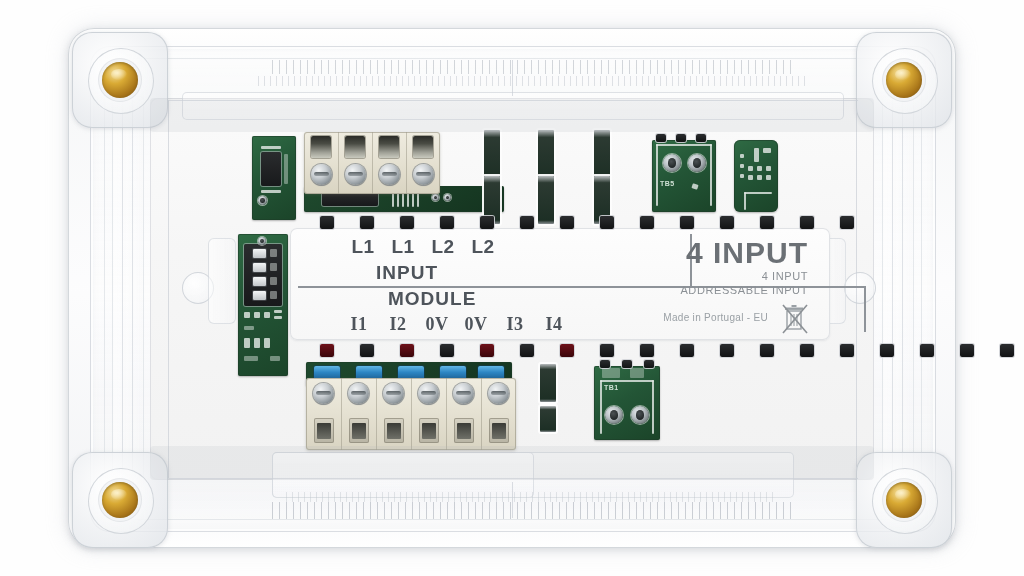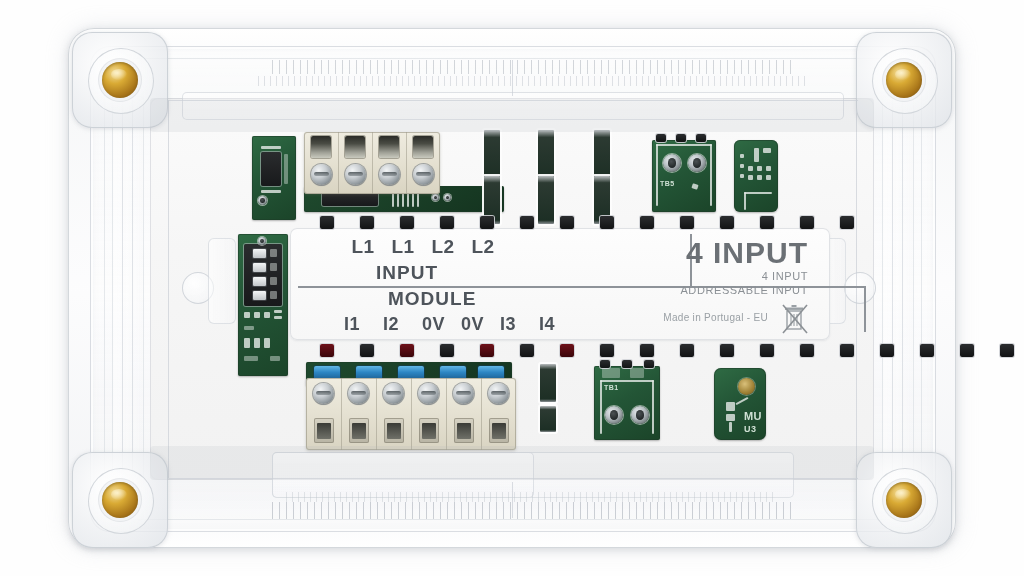--- a/index.html
+++ b/index.html
@@ -100,21 +100,21 @@
                0 1px 2px rgba(170,174,180,.22);
   }
 
   
   .tx{position:absolute;color:#585d63;font-weight:bold;letter-spacing:.5px;white-space:nowrap;margin-left:36px;}
   .loop-terms{left:20px;top:8px;font-size:19px;color:#4e545b;}
   .loop-terms span{display:inline-block;width:34px;text-align:center;margin-right:6px;}
   .loop-word{left:50px;top:34px;font-size:19px;color:#4e545b;letter-spacing:1px;}
   .inputs-word{left:62px;top:60px;font-size:19px;color:#4e545b;letter-spacing:1px;}
   .in-terms{left:18px;top:86px;font-size:18px;color:#4e545b;}
-  .in-terms span{display:inline-block;width:30px;text-align:left;margin-right:9px;}
+  .in-terms span{display:inline-block;width:30px;text-align:center;margin-right:9px;font-family:Liberation Serif, serif;}
 
   
   .rule{position:absolute;background:#8e9399;}
   .r-h1{left:8px;top:58px;width:392px;height:2px;}
   .r-v1{left:400px;top:6px;width:2px;height:54px;}
   .r-h2{left:400px;top:58px;width:176px;height:2px;}
   .r-v3{left:574px;top:58px;width:2px;height:46px;}
 
   
   .brand-big{position:absolute;right:22px;top:8px;font-size:30px;font-weight:bold;
@@ -476,29 +476,20 @@
     <div class="pad" style="left:37px;top:40px;width:18px;height:18px;">
         <div class="hole"></div>
       </div>
     <div class="silk" style="left:8px;top:2px;width:18px;height:10px;opacity:.45"></div>
     <div class="silk" style="left:36px;top:2px;width:14px;height:10px;opacity:.45"></div>
   </div>
   <div class="sq" style="position:absolute;left:600px;top:360px;width:10px;height:8px;"></div>
   <div class="sq" style="position:absolute;left:622px;top:360px;width:10px;height:8px;"></div>
   <div class="sq" style="position:absolute;left:644px;top:360px;width:10px;height:8px;"></div>
 
-  <div class="pcb" style="left:714px;top:368px;width:52px;height:72px;border-radius:7px;">
-    <div class="goldpad" style="left:24px;top:10px;width:17px;height:17px;"></div>
-    <div class="silk" style="left:12px;top:34px;width:9px;height:9px;"></div>
-    <div class="silk" style="left:12px;top:46px;width:9px;height:7px;"></div>
-    <div class="silk" style="left:15px;top:54px;width:3px;height:10px;"></div>
-    <div class="silk" style="left:21px;top:32px;width:14px;height:2px;transform:rotate(-28deg);"></div>
-    <div class="silk-t" style="left:30px;top:42px;font-size:11px;">MU</div>
-    <div class="silk-t" style="left:30px;top:56px;font-size:9px;">U3</div>
-  </div>
 
   <div class="shade" style="left:150px;top:98px;width:724px;height:34px;"></div>
   <div class="shade" style="left:150px;top:446px;width:724px;height:34px;"></div>
   <div class="hline" style="left:168px;top:100px;width:690px;"></div>
   <div class="hline" style="left:168px;top:478px;width:690px;"></div>
   <div class="vline" style="left:512px;top:60px;height:36px;"></div>
   <div class="vline" style="left:512px;top:482px;height:36px;"></div>
 
 </div>
 

